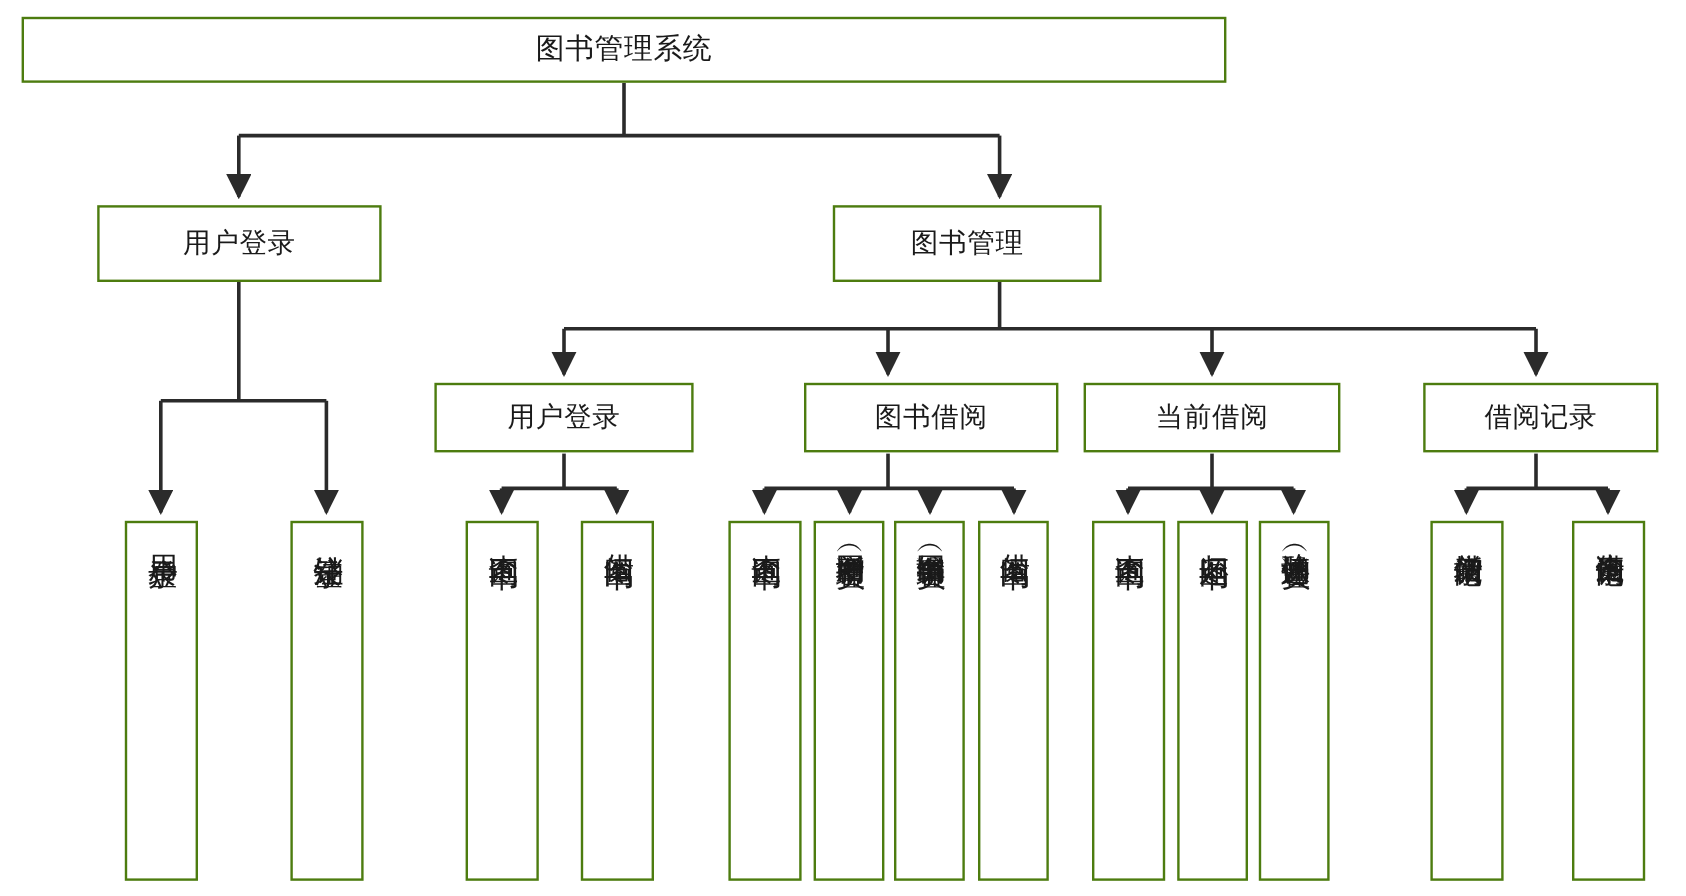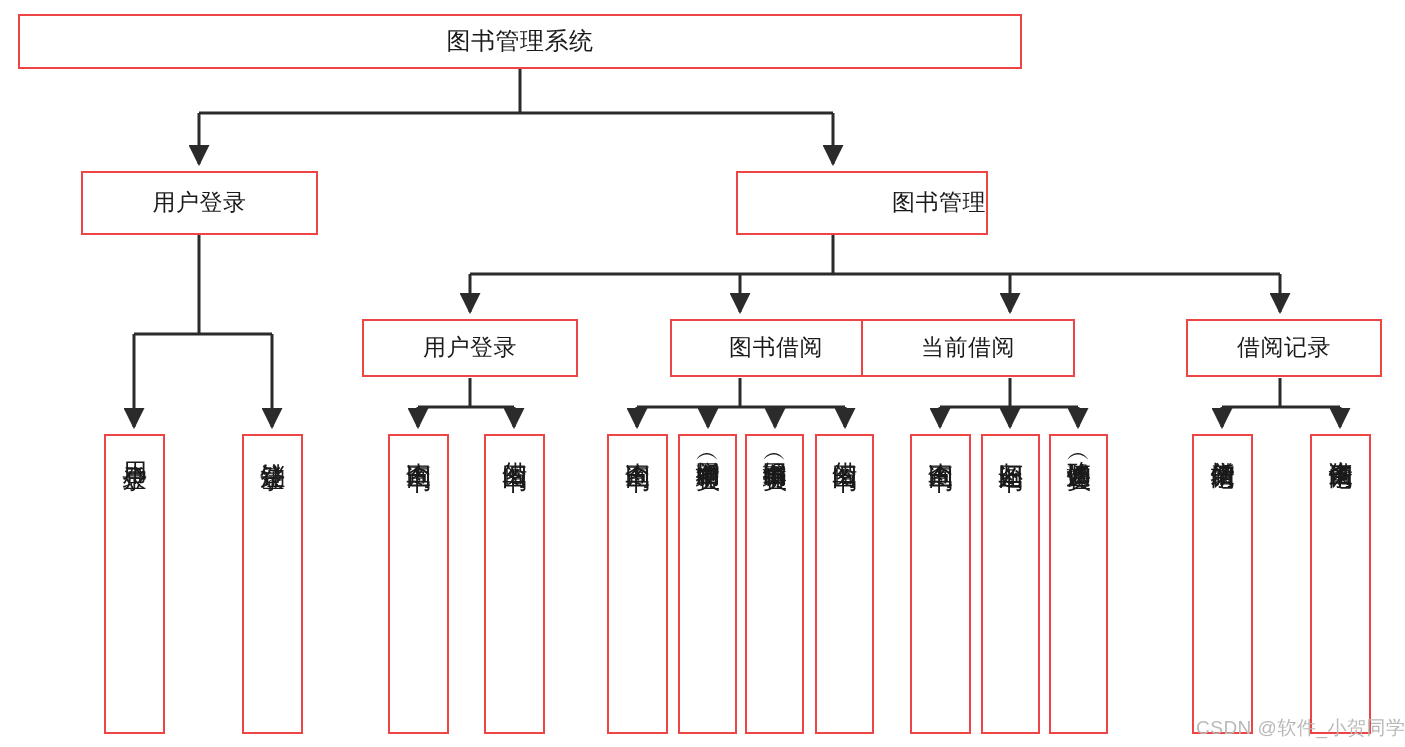--- a/index.html
+++ b/index.html
@@ -22,21 +22,21 @@
     position: absolute;
     left: 0;
     top: 0;
     width: 1405px;
     height: 747px;
     pointer-events: none;
   }
   .node {
     position: absolute;
     box-sizing: border-box;
-    border: 2px solid #ef4444;
+    border: 2px solid #4d7c0f;
     background: #ffffff;
     display: flex;
     align-items: center;
     justify-content: center;
     color: #1a1a1a;
   }
   .node .label {
     display: block;
     text-align: center;
     line-height: 1.18;
@@ -129,31 +129,31 @@
     </g>
   </svg>
 
   <div class="node horiz level0" style="left:18px; top:14px; width:1004px; height:55px;">
     <span class="label">图书管理系统</span>
   </div>
 
   <div class="node horiz" style="left:81px; top:171px; width:237px; height:64px;">
     <span class="label">用户登录</span>
   </div>
-  <div class="node horiz" style="left:736px; top:171px; width:252px; height:64px;justify-content:flex-end;">
+  <div class="node horiz" style="left:694px; top:171px; width:224px; height:64px;">
     <span class="label">图书管理</span>
   </div>
 
   <div class="node horiz" style="left:362px; top:319px; width:216px; height:58px;">
     <span class="label">用户登录</span>
   </div>
   <div class="node horiz" style="left:634px; top:319px; width:212px; height:58px;margin-left:36px;">
     <span class="label">图书借阅</span>
   </div>
-  <div class="node horiz" style="left:861px; top:319px; width:214px; height:58px;">
+  <div class="node horiz" style="left:903px; top:319px; width:214px; height:58px;">
     <span class="label">当前借阅</span>
   </div>
   <div class="node horiz" style="left:1172px; top:319px; width:196px; height:58px;margin-left:14px;">
     <span class="label">借阅记录</span>
   </div>
 
   <div class="node vert" style="left:104px; top:434px; width:61px; height:300px;">
     <span class="label">用户登录</span>
   </div>
   <div class="node vert" style="left:242px; top:434px; width:61px; height:300px;">
@@ -190,15 +190,14 @@
     <span class="label">确认归还（管理员）</span>
   </div>
 
   <div class="node vert tall" style="left:1192px; top:434px; width:61px; height:300px;">
     <span class="label">新增借阅记录</span>
   </div>
   <div class="node vert tall" style="left:1310px; top:434px; width:61px; height:300px;">
     <span class="label">查询借阅记录</span>
   </div>
 
-  <div class="watermark" style="left:1196px; top:715px;">CSDN @软件_小贺同学</div>
 
 </div>
 
 </body></html>

